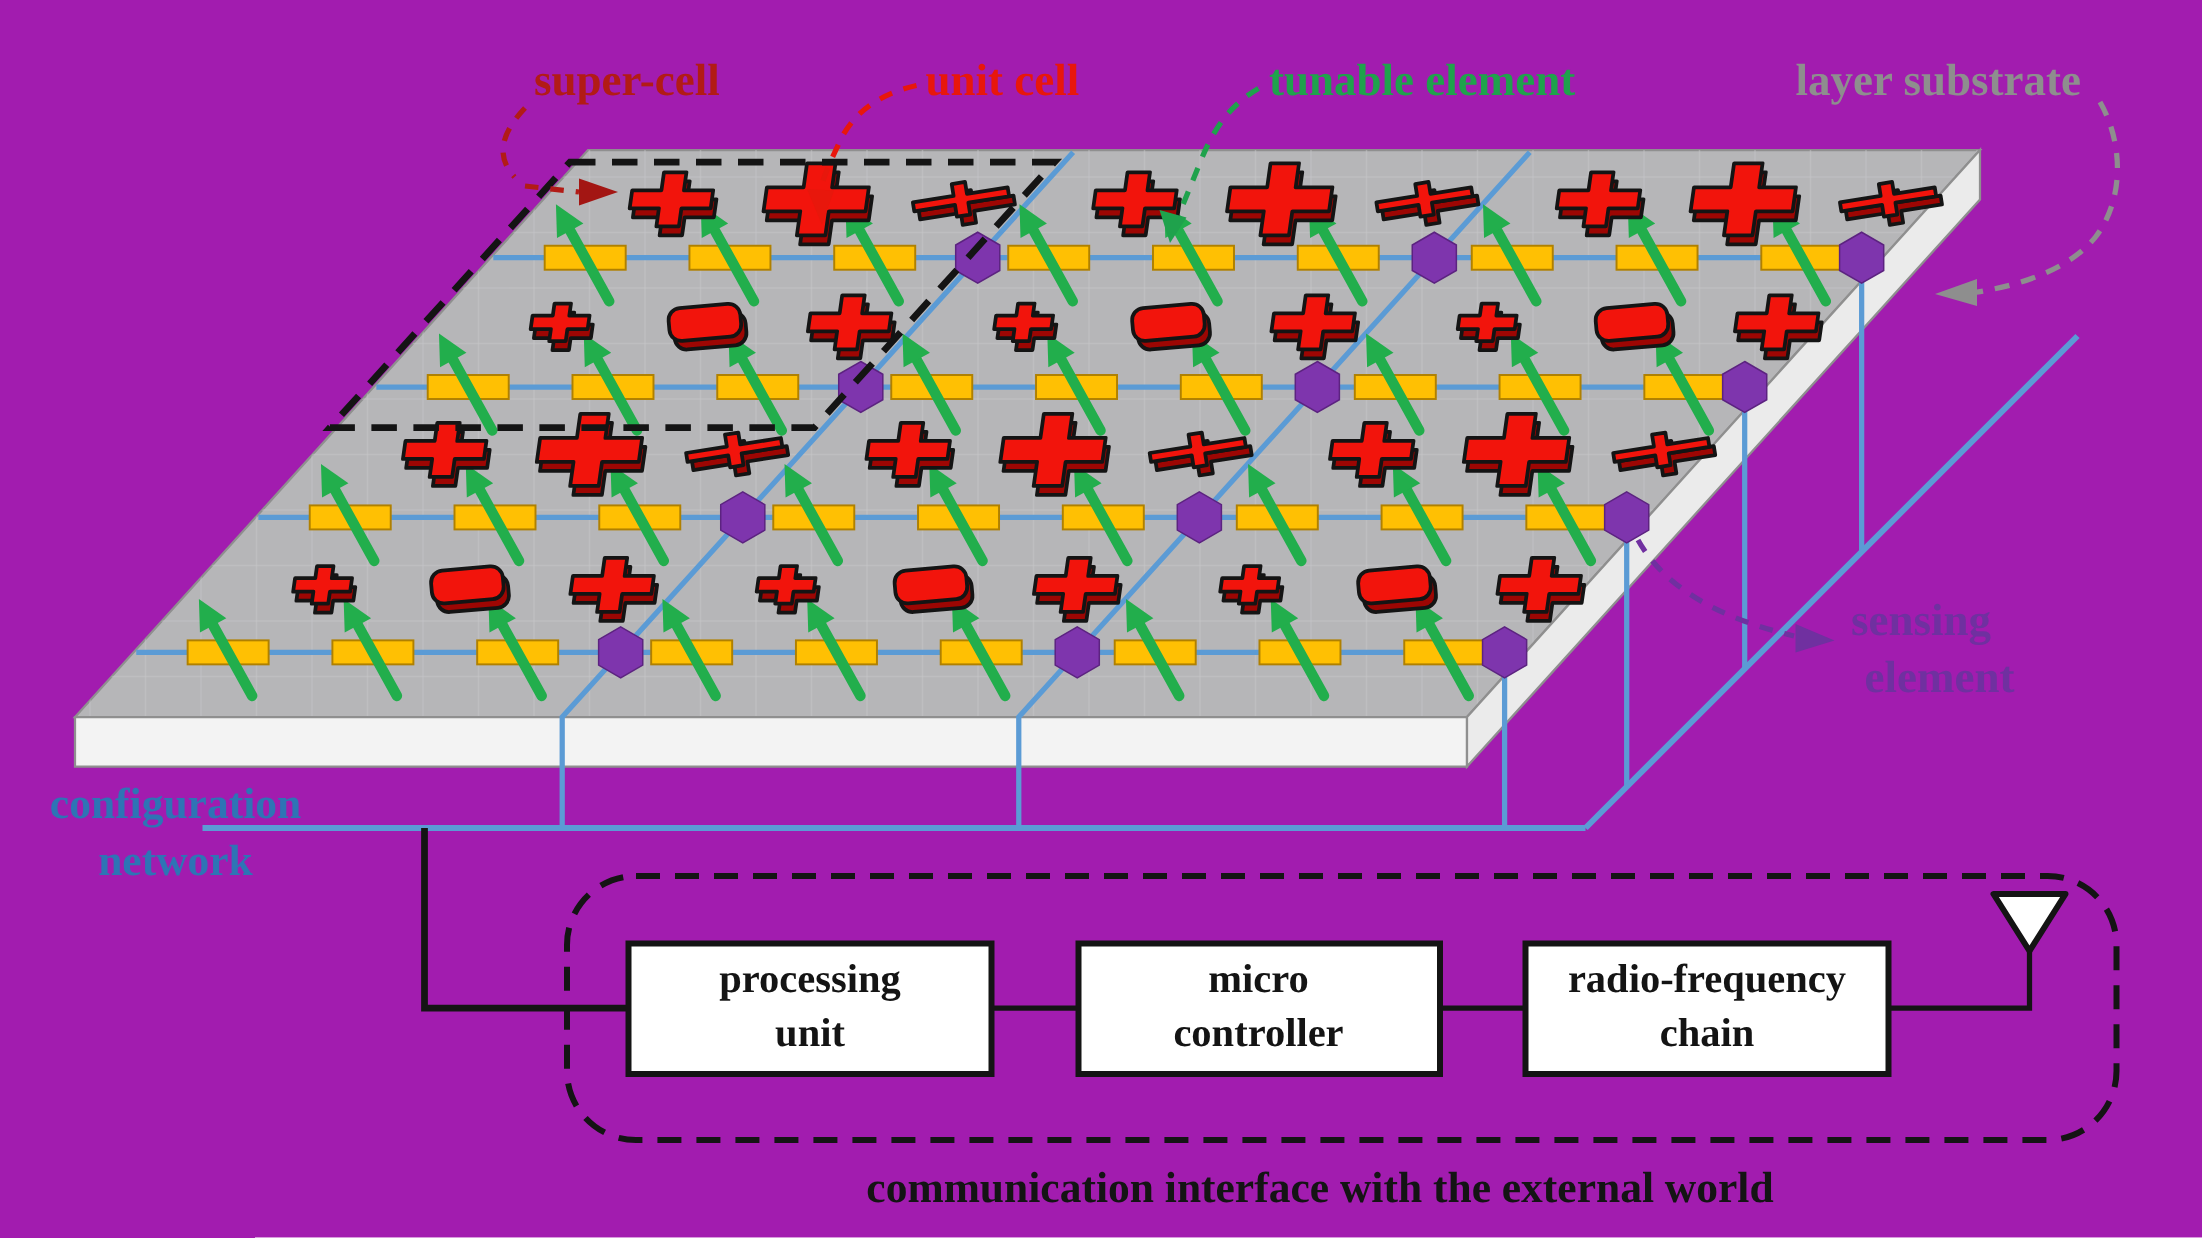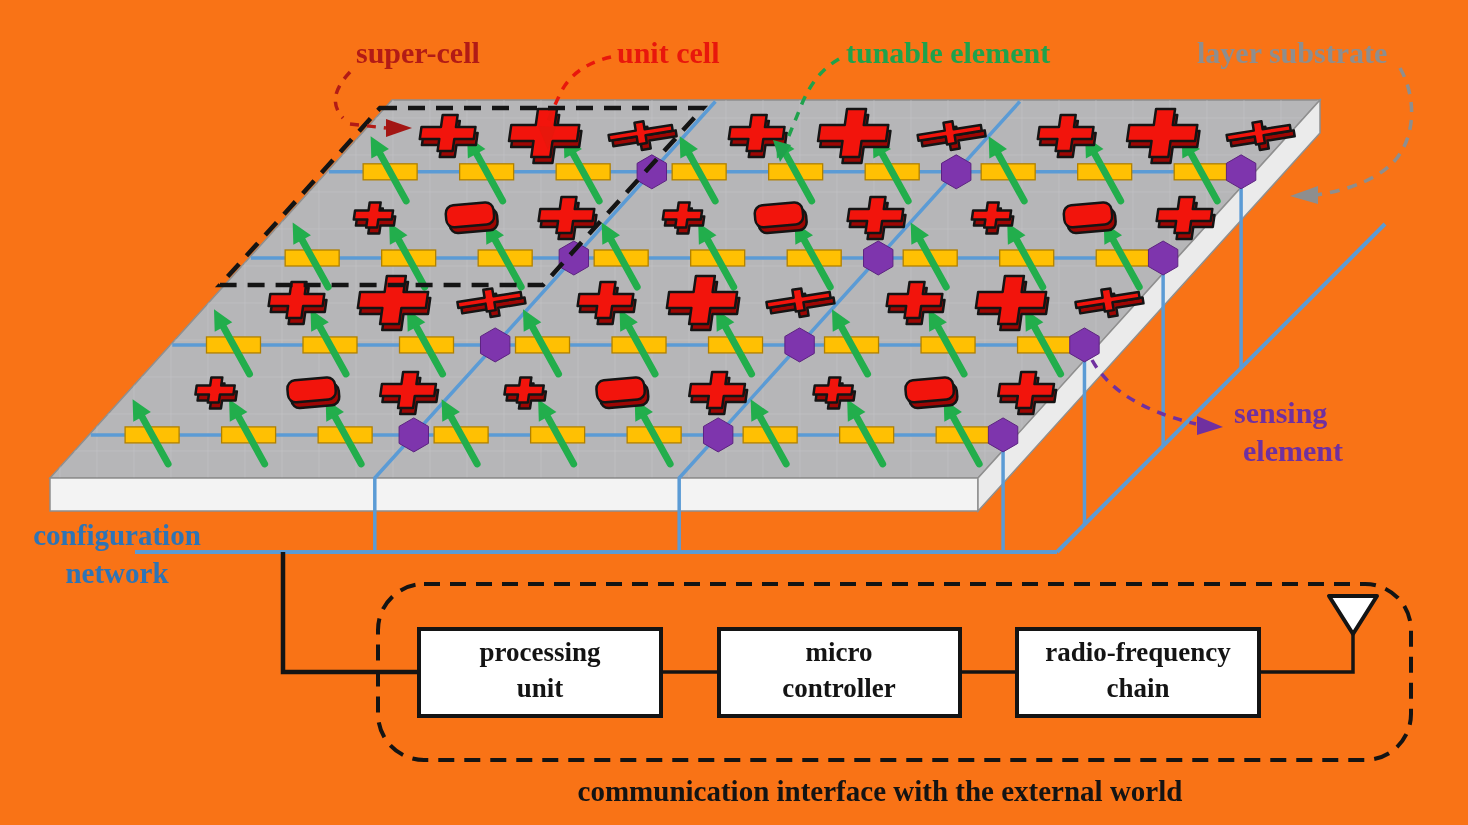--- a/index.html
+++ b/index.html
@@ -1,19 +1,19 @@
 <!DOCTYPE html>
 <html><head>
 <meta charset="utf-8">
 <style>
   html,body{margin:0;padding:0;background:#ffffff;}
   .stage{
     position:relative;
     width:1468px;height:825px;
-    background:#f97316;
+    background:#a21caf;
     font-family:"Liberation Serif","DejaVu Serif",serif;
     overflow:hidden;
   }
   svg{display:block;}
   text{font-family:"Liberation Serif","DejaVu Serif",serif;font-weight:700;}
   .toplabel{font-size:30px;}
   .sidelabel{font-size:30px;}
   .cfglabel{font-size:29px;}
   .boxlabel{font-size:27px;fill:#141414;}
   .caption{font-size:29px;fill:#141414;}

